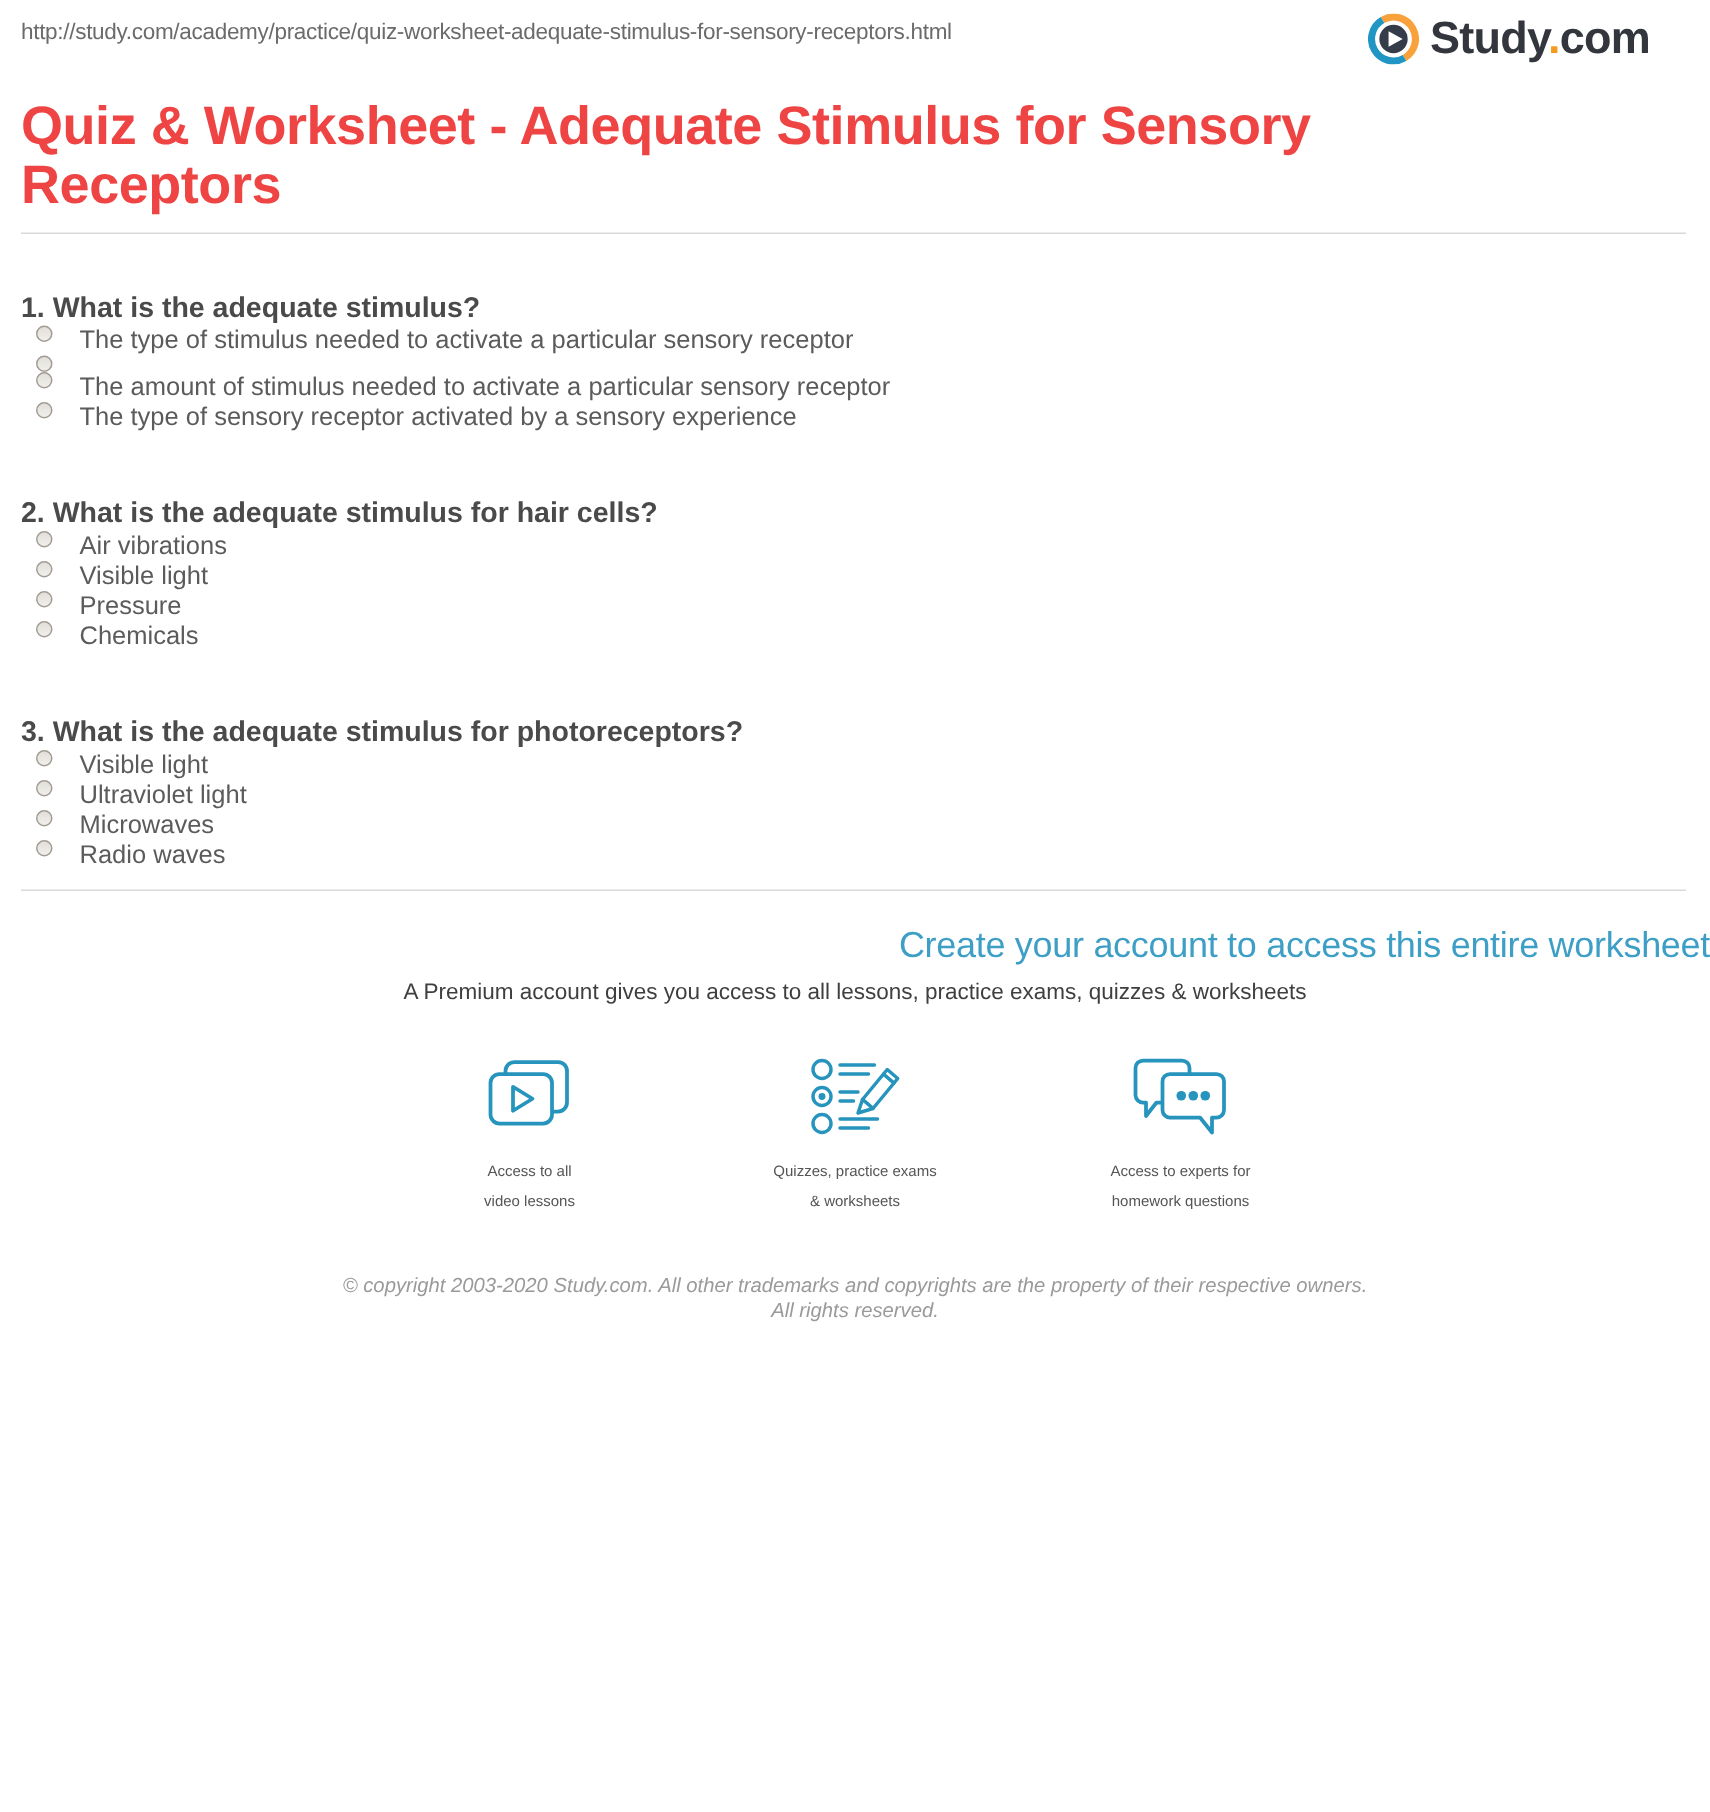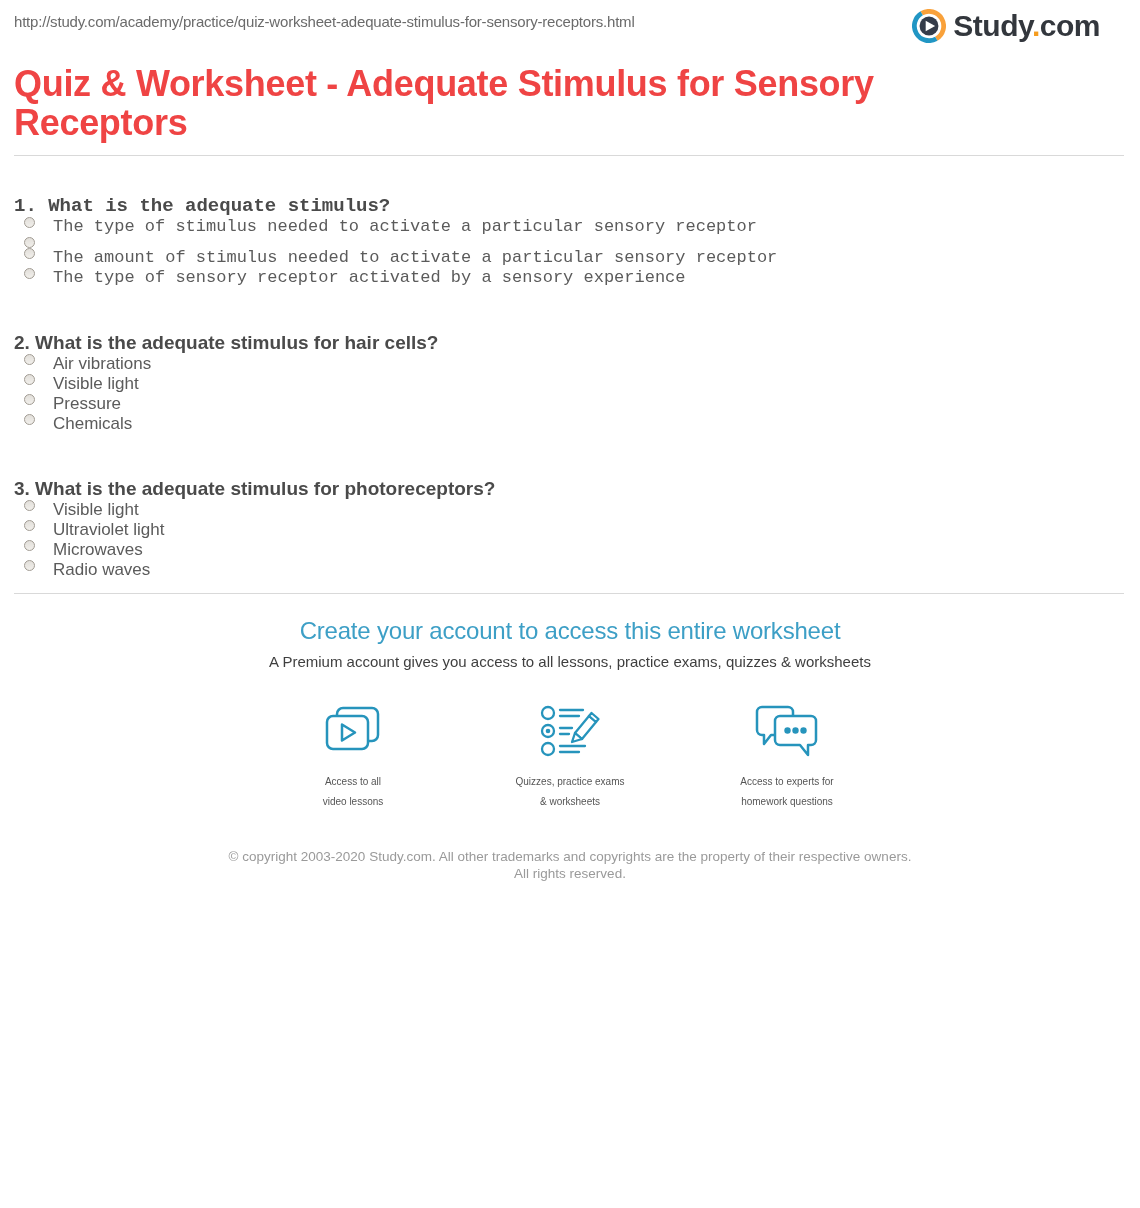--- a/index.html
+++ b/index.html
@@ -47,21 +47,21 @@
   }
   hr.rule {
     border: none;
     border-top: 1px solid #d9d9d9;
     margin: 13px 16px 0 14px;
   }
 
   
   .questions { padding-left: 14px; }
   .question { margin-top: 44px; }
-  .question:first-child { margin-top: 39px; font-family: Liberation Mono, monospace; }
+  .question:first-child { margin-top: 39px; }
   .q-heading {
     font-size: 19px;
     font-weight: bold;
     color: #4a4a4a;
     line-height: 22px;
   }
   .option {
     display: flex;
     cursor: pointer;
   }
@@ -78,21 +78,21 @@
     font-size: 17px;
     color: #5b5b5b;
     line-height: 20px;
     padding-left: 13px;
   }
 
   
   .cta-rule { margin-top: 40px; }
   .cta-heading {
     margin-top: 23px;
-    text-align: center;
+    text-align: right;
     font-size: 24px;
     font-weight: 400;
     color: #3d9fc6;
     letter-spacing: -0.2px;
   }
   .cta-sub {
     margin-top: 8px;
     text-align: center;
     font-size: 15px;
     color: #3f3f3f;
@@ -116,20 +116,21 @@
 
   
   .copyright {
     width: 700px;
     margin: 36px auto 0;
     text-align: center;
     font-size: 13.5px;
     color: #9a9a9a;
     line-height: 17px;
     padding-bottom: 30px;
+    font-style: italic;
   }
 
   svg { display: block; }
 </style>
 </head>
 <body>
 
 <div class="url-bar">http://study.com/academy/practice/quiz-worksheet-adequate-stimulus-for-sensory-receptors.html</div>
 
 <div class="logo">

